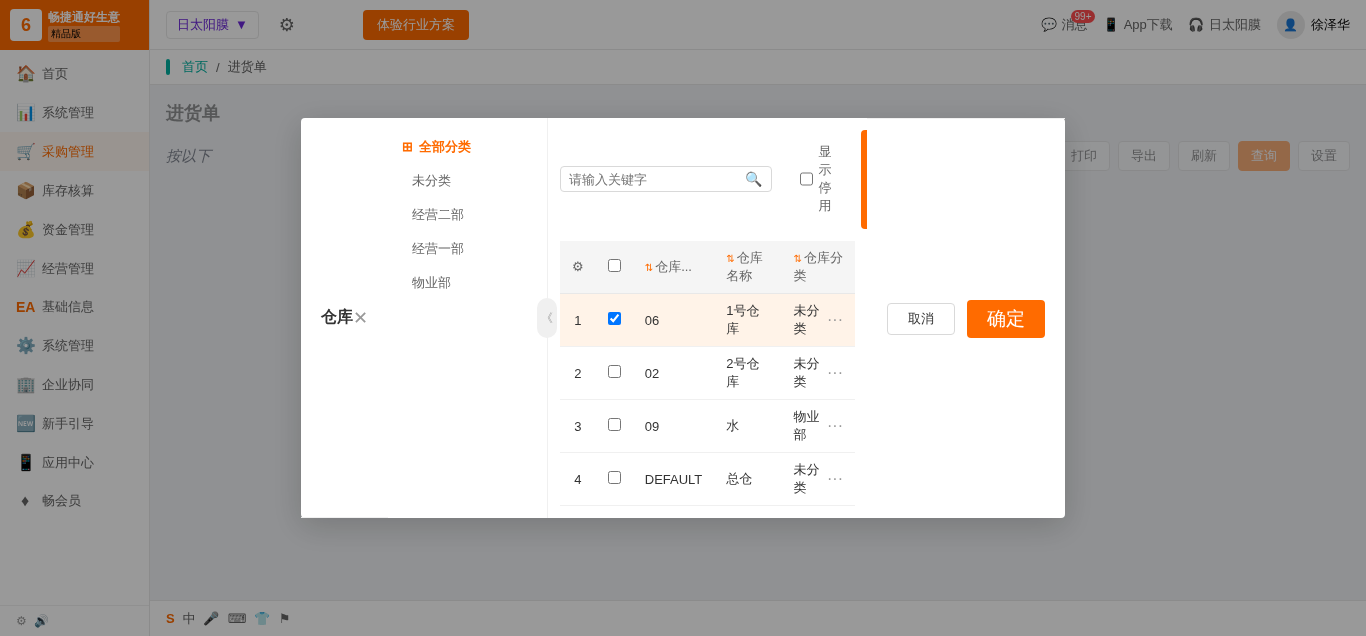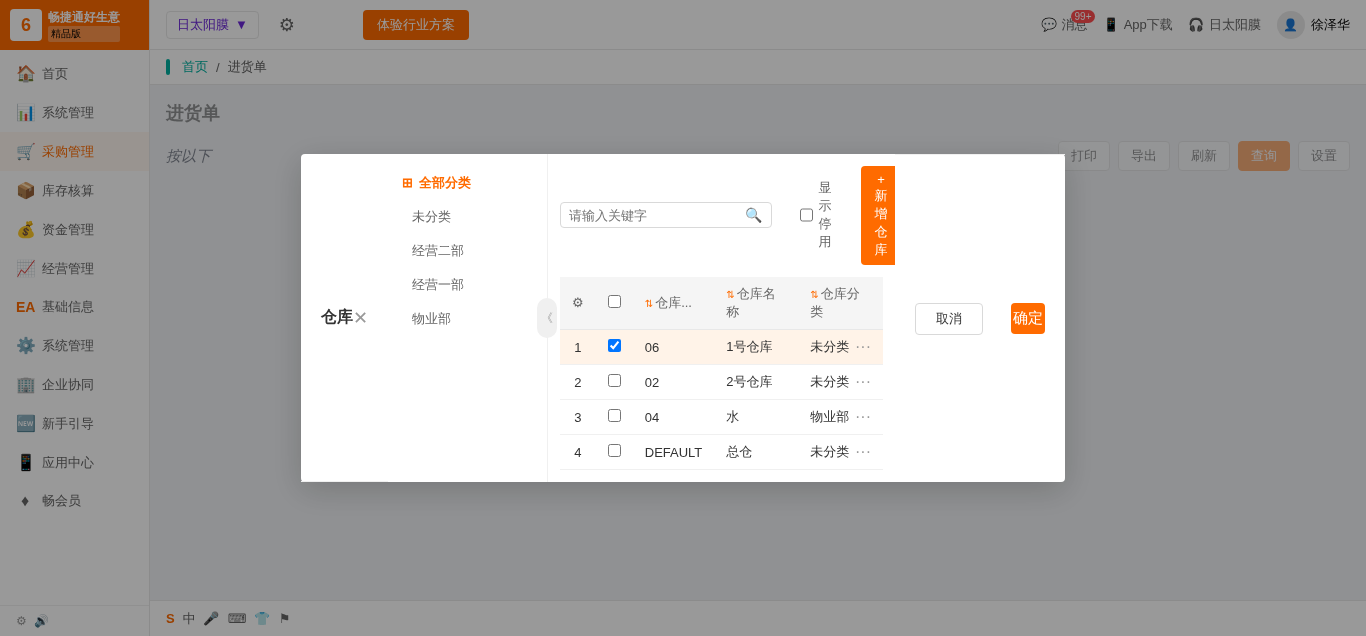--- a/index.html
+++ b/index.html
@@ -184,29 +184,29 @@
       text-align: center; font-size: 13px; color: #333;
     }
     .per-page-select {
       border: 1px solid #d9d9d9; border-radius: 4px; padding: 2px 6px;
       font-size: 13px; color: #333; cursor: pointer;
     }
 
     
     .dialog-footer {
       display: flex; align-items: center; justify-content: flex-end;
-      gap: 28px; padding: 12px 20px; border-top: 1px solid #f0f0f0;
+      gap: 12px; padding: 12px 20px; border-top: 1px solid #f0f0f0;
     }
     .cancel-btn {
       border: 1px solid #d9d9d9; background: #fff; border-radius: 4px;
       padding: 6px 20px; cursor: pointer; font-size: 13px; color: #333;
     }
     .confirm-btn {
       background: #ff6b00; color: #fff; border: none; border-radius: 4px;
-      padding: 6px 2px; cursor: pointer; font-size: 15px;
+      padding: 6px 20px; cursor: pointer; font-size: 19px;
     }
 
     
     .bottom-bar {
       height: 36px; background: #fff; border-top: 1px solid #e8e8e8;
       display: flex; align-items: center; padding: 0 16px; gap: 8px;
       flex-shrink: 0; font-size: 13px; color: #666;
     }
 
     
@@ -405,21 +405,21 @@
                 <tr>
       <td style="text-align:center;">2</td>
       <td><input type="checkbox" style=""></td>
       <td>02</td>
       <td>2号仓库</td>
       <td style="display:flex;align-items:center;justify-content:space-between;">未分类<span class="row-dots">···</span></td>
     </tr>
                 <tr>
       <td style="text-align:center;">3</td>
       <td><input type="checkbox" style=""></td>
-      <td>04</td>
+      <td>09</td>
       <td>水</td>
       <td style="display:flex;align-items:center;justify-content:space-between;">物业部<span class="row-dots">···</span></td>
     </tr>
                 <tr>
       <td style="text-align:center;">4</td>
       <td><input type="checkbox" style=""></td>
       <td>DEFAULT</td>
       <td>总仓</td>
       <td style="display:flex;align-items:center;justify-content:space-between;">未分类<span class="row-dots">···</span></td>
     </tr>

